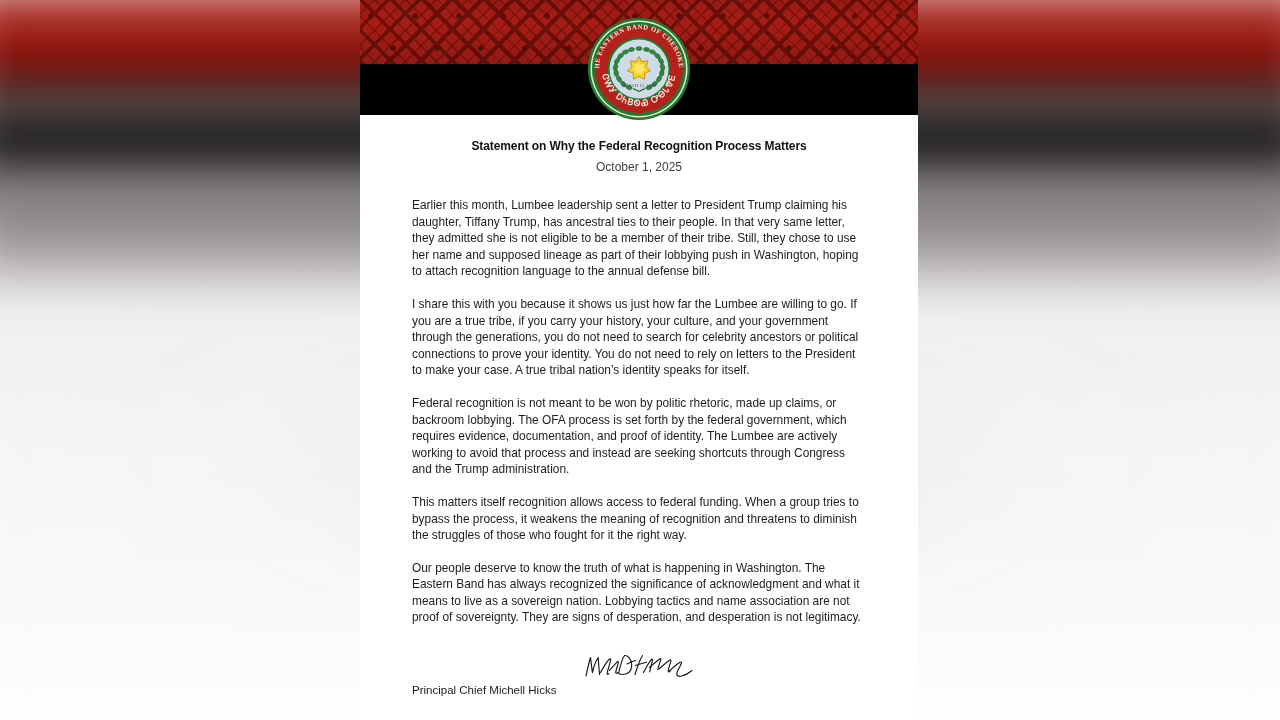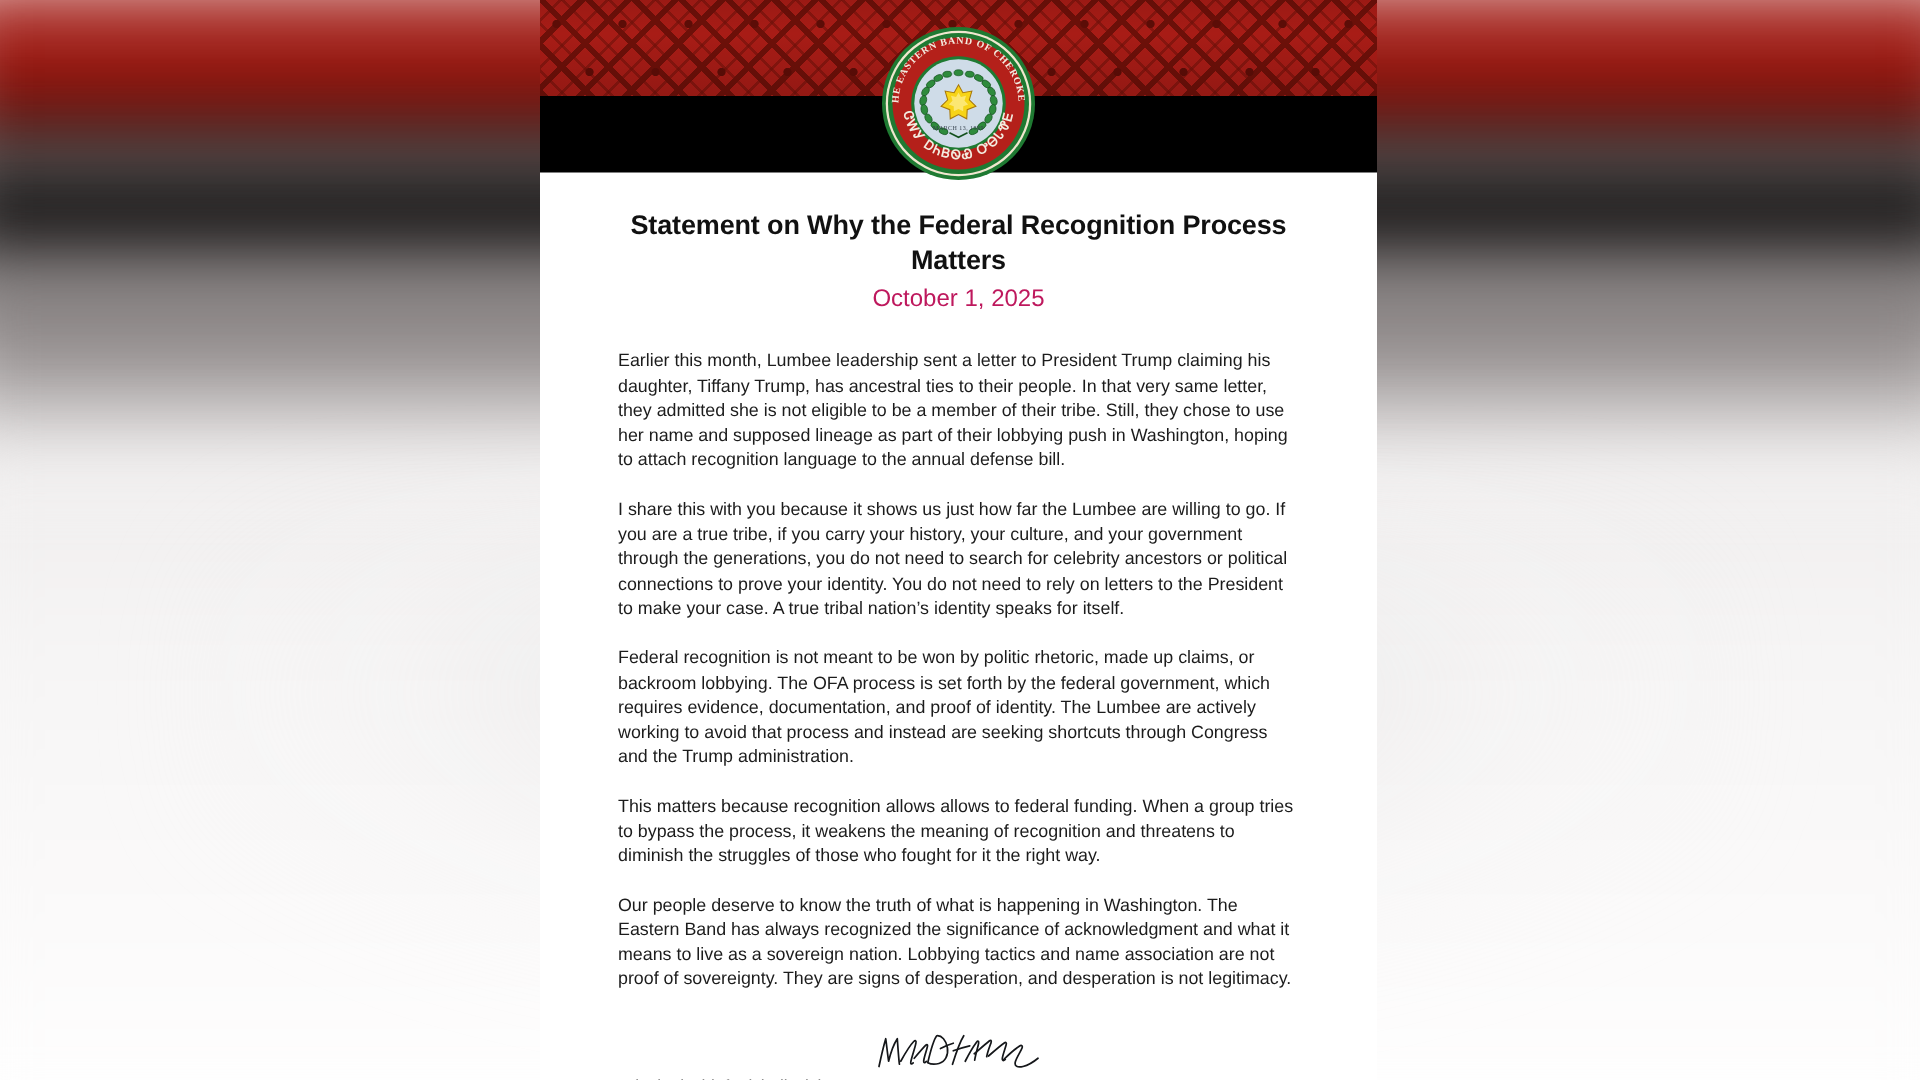--- a/index.html
+++ b/index.html
@@ -150,31 +150,31 @@
   }
   .seal svg { display: block; }
 
   
   .letter-body {
     padding: 24px 52px 0 52px;
     box-sizing: border-box;
   }
   .doc-title {
     text-align: center;
-    font-size: 18px;
+    font-size: 12px;
     font-weight: bold;
     color: #111111;
     letter-spacing: -0.1px;
     margin: 0 0 6px 0;
     line-height: 1.25;
   }
   .doc-date {
     text-align: center;
-    font-size: 16px;
-    color: #be185d;
+    font-size: 12px;
+    color: #404040;
     margin: 0 0 22px 0;
     line-height: 1.25;
   }
   .para {
     text-align: left;
     font-size: 11.9px;
     line-height: 16.6px;
     color: #1c1c1c;
     margin: 0 0 16px 0;
   }
@@ -281,21 +281,21 @@
       </svg>
     </div>
 
     <div class="letter-body">
       <div class="doc-title">Statement on Why the Federal Recognition Process Matters</div>
       <div class="doc-date">October 1, 2025</div>
 
       <p class="para">Earlier this month, Lumbee leadership sent a letter to President Trump claiming his daughter, Tiffany Trump, has ancestral ties to their people. In that very same letter, they admitted she is not eligible to be a member of their tribe. Still, they chose to use her name and supposed lineage as part of their lobbying push in Washington, hoping to attach recognition language to the annual defense bill.</p>
       <p class="para">I share this with you because it shows us just how far the Lumbee are willing to go. If you are a true tribe, if you carry your history, your culture, and your government through the generations, you do not need to search for celebrity ancestors or political connections to prove your identity. You do not need to rely on letters to the President to make your case. A true tribal nation’s identity speaks for itself.</p>
       <p class="para">Federal recognition is not meant to be won by politic rhetoric, made up claims, or backroom lobbying. The OFA process is set forth by the federal government, which requires evidence, documentation, and proof of identity. The Lumbee are actively working to avoid that process and instead are seeking shortcuts through Congress and the Trump administration.</p>
-      <p class="para">This matters because recognition allows allows to federal funding. When a group tries to bypass the process, it weakens the meaning of recognition and threatens to diminish the struggles of those who fought for it the right way.</p>
+      <p class="para">This matters itself recognition allows access to federal funding. When a group tries to bypass the process, it weakens the meaning of recognition and threatens to diminish the struggles of those who fought for it the right way.</p>
       <p class="para">Our people deserve to know the truth of what is happening in Washington. The Eastern Band has always recognized the significance of acknowledgment and what it means to live as a sovereign nation. Lobbying tactics and name association are not proof of sovereignty. They are signs of desperation, and desperation is not legitimacy.</p>
 
       <div class="signature-block">
         <svg class="sig-mark" width="112" height="30" viewBox="0 0 112 30" xmlns="http://www.w3.org/2000/svg">
           <g fill="none" stroke="#15171a" stroke-width="1.15" stroke-linecap="round" stroke-linejoin="round">
             <path d="M3,24 C4.5,17 6,10.5 7.5,5.5 C8,9 8.6,15 9.4,20.5 C11,14 13.2,8.5 15.2,5.5
                      C15.6,11 16,17.5 16.6,22.5"></path>
             <path d="M17.5,20.5 C20,16 23.5,10 26,7.5 C27.2,6.3 28,6.6 27.6,8.4
                      C27,11.6 25,17 24.2,20.8 C23.9,22.4 24.6,22.8 25.8,21.6"></path>
             <path d="M26.5,18.5 C29.5,15 32.5,11.5 34.2,9.8 C35,9 35.6,9.3 35.3,10.6

